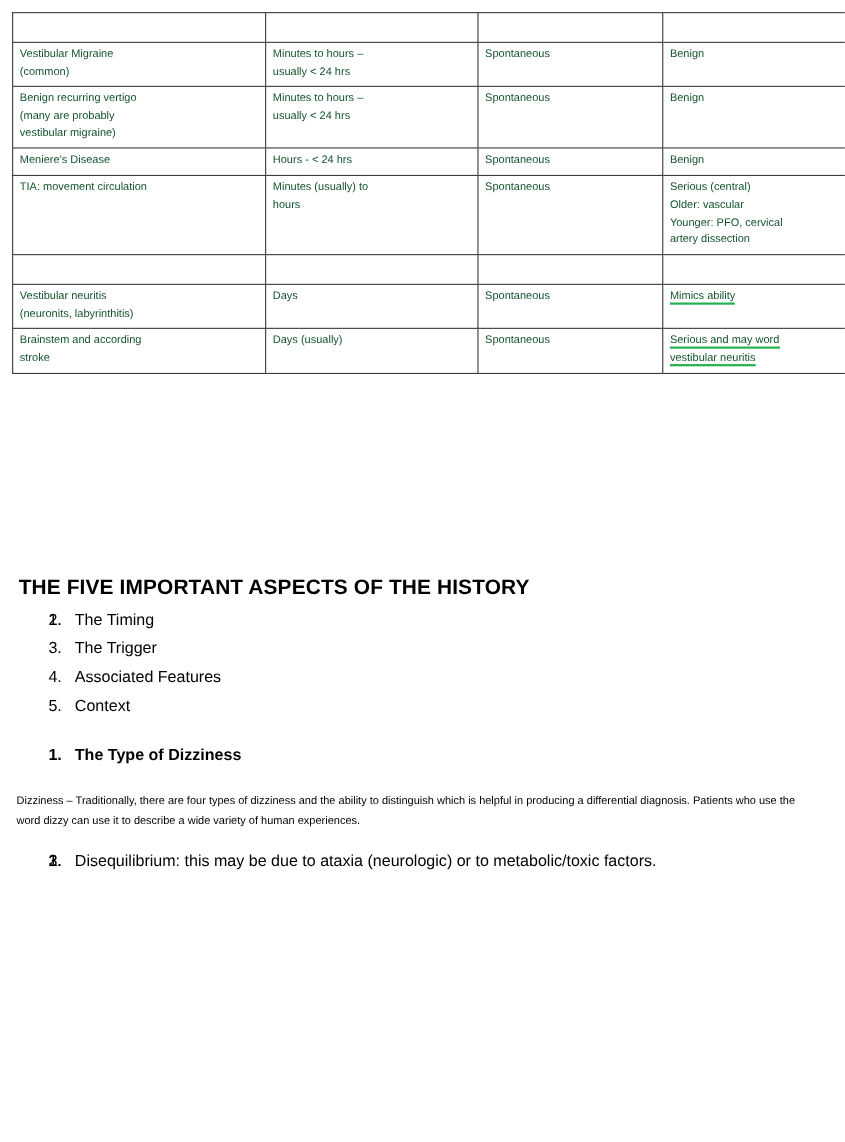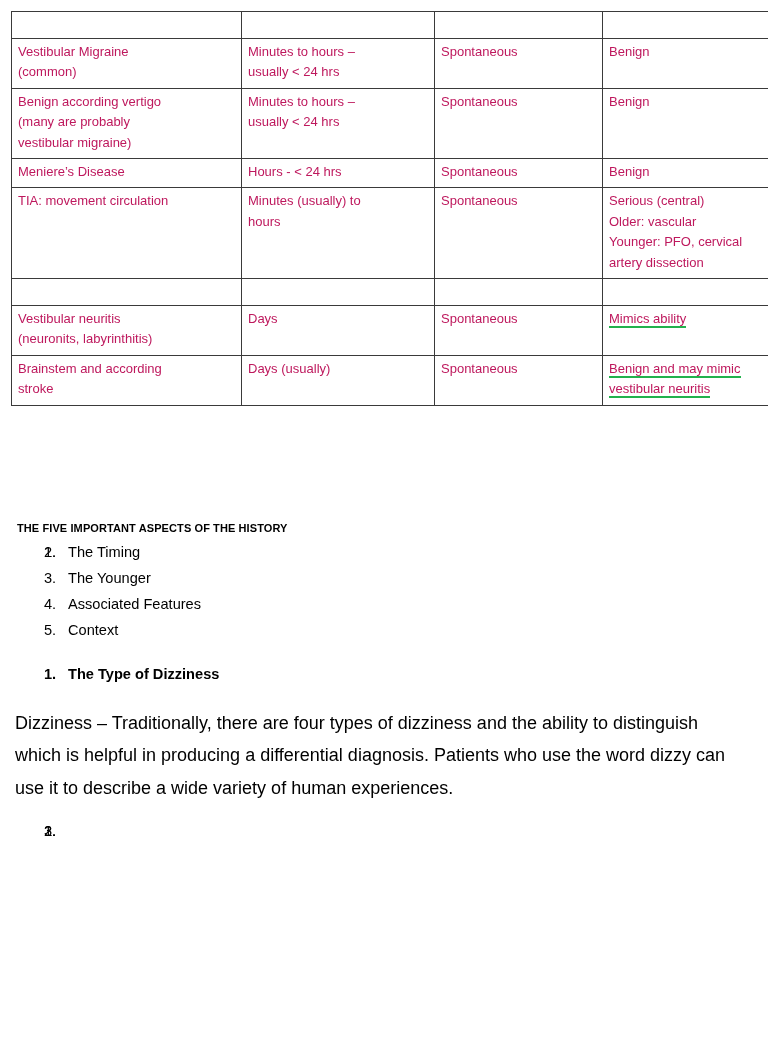--- a/index.html
+++ b/index.html
@@ -25,23 +25,23 @@
   }
   table.vertigo-table {
     border-collapse: collapse;
     table-layout: fixed;
     width: 747px;
   }
   table.vertigo-table td {
     border: 1px solid #3a3a3a;
     vertical-align: top;
     padding: 3px 6px 5px 6px;
-    font-size: 13px;
+    font-size: 10px;
     line-height: 1.57;
-    color: #be185d;
+    color: #14532d;
     word-wrap: break-word;
   }
   .col1 { width: 217px; }
   .col2 { width: 180px; }
   .col3 { width: 155px; }
   .col4 { width: 195px; }
 
   td.spacer-cell {
     height: 18px;
     padding-top: 2px;
@@ -58,21 +58,21 @@
   .cell-line { display: block; }
 
   
   .doc-body {
     position: absolute;
     left: 0;
     top: 520px;
     width: 768px;
   }
   .section-heading {
-    font-size: 11px;
+    font-size: 19px;
     font-weight: bold;
     margin: 0 0 2px 17px;
     line-height: 1.6;
     letter-spacing: 0.1px;
   }
   ol.num-list {
     list-style: none;
     margin: 0;
     padding: 0;
   }
@@ -91,21 +91,21 @@
     text-align: left;
   }
   ol.num-list.bold-list > li,
   ol.num-list.bold-list > li .num {
     font-weight: bold;
   }
   .spacer-gap { height: 19px; }
   .spacer-gap-sm { height: 15px; }
 
   .para {
-    font-size: 18px;
+    font-size: 10px;
     line-height: 1.78;
     margin: 0 0 0 15px;
     width: 730px;
   }
   ol.para-list {
     list-style: none;
     margin: 0;
     padding: 0;
   }
   ol.para-list > li {
@@ -149,21 +149,21 @@
         <td class="col3">
           <span class="cell-line">Spontaneous</span>
         </td>
         <td class="col4">
           <span class="cell-line">Benign</span>
         </td>
       </tr>
 
       <tr>
         <td class="col1">
-          <span class="cell-line">Benign according vertigo</span>
+          <span class="cell-line">Benign recurring vertigo</span>
           <span class="cell-line">(many are probably</span>
           <span class="cell-line">vestibular  migraine)</span>
         </td>
         <td class="col2">
           <span class="cell-line">Minutes to hours –</span>
           <span class="cell-line">usually &lt; 24 hrs</span>
         </td>
         <td class="col3">
           <span class="cell-line">Spontaneous</span>
         </td>
@@ -234,21 +234,21 @@
           <span class="cell-line">Brainstem and according</span>
           <span class="cell-line">stroke</span>
         </td>
         <td class="col2">
           <span class="cell-line">Days (usually)</span>
         </td>
         <td class="col3">
           <span class="cell-line">Spontaneous</span>
         </td>
         <td class="col4">
-          <span class="cell-line"><span class="green-underline">Benign and may mimic</span></span>
+          <span class="cell-line"><span class="green-underline">Serious and may word</span></span>
           <span class="cell-line"><span class="green-underline">vestibular neuritis</span></span>
         </td>
       </tr>
 
     </tbody>
   </table>
 </div>
 
 <div class="doc-body">
 
@@ -257,21 +257,21 @@
   <ol class="num-list">
     <li>
       <span class="num">1.</span>
     </li>
     <li>
       <span class="num">2.</span>
       <span>The Timing</span>
     </li>
     <li>
       <span class="num">3.</span>
-      <span>The Younger</span>
+      <span>The Trigger</span>
     </li>
     <li>
       <span class="num">4.</span>
       <span>Associated Features</span>
     </li>
     <li>
       <span class="num">5.</span>
       <span>Context</span>
     </li>
   </ol>
@@ -293,16 +293,17 @@
 
   <ol class="para-list">
     <li>
       <span class="num">1.</span>
     </li>
     <li>
       <span class="num">2.</span>
     </li>
     <li>
       <span class="num">3.</span>
+      <span>Disequilibrium:  this may be due to ataxia (neurologic) or to metabolic/toxic factors.</span>
     </li>
   </ol>
 
 </div>
 
 </body></html>

